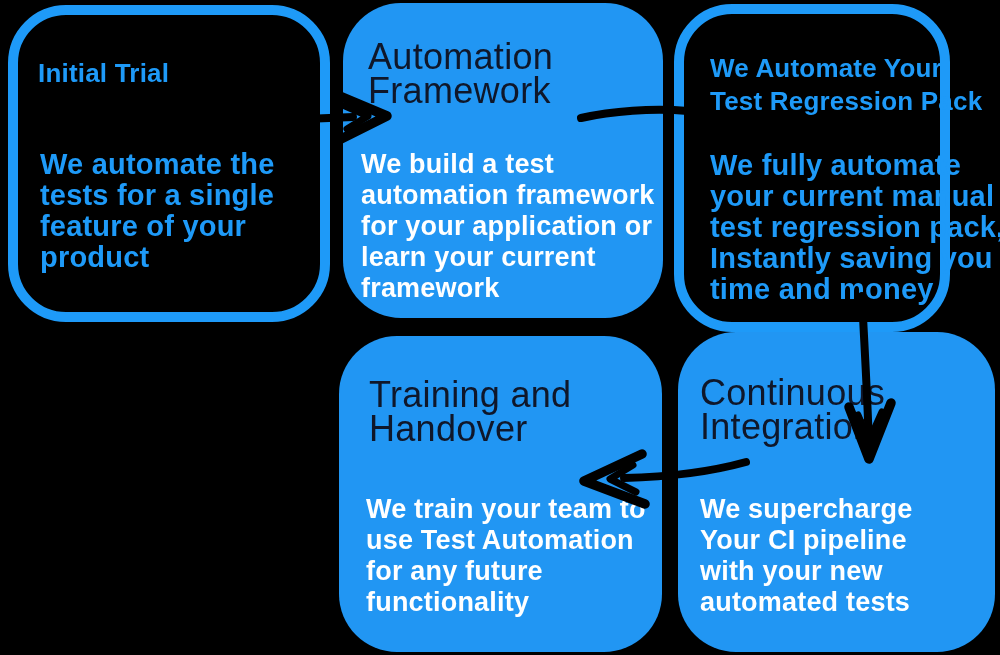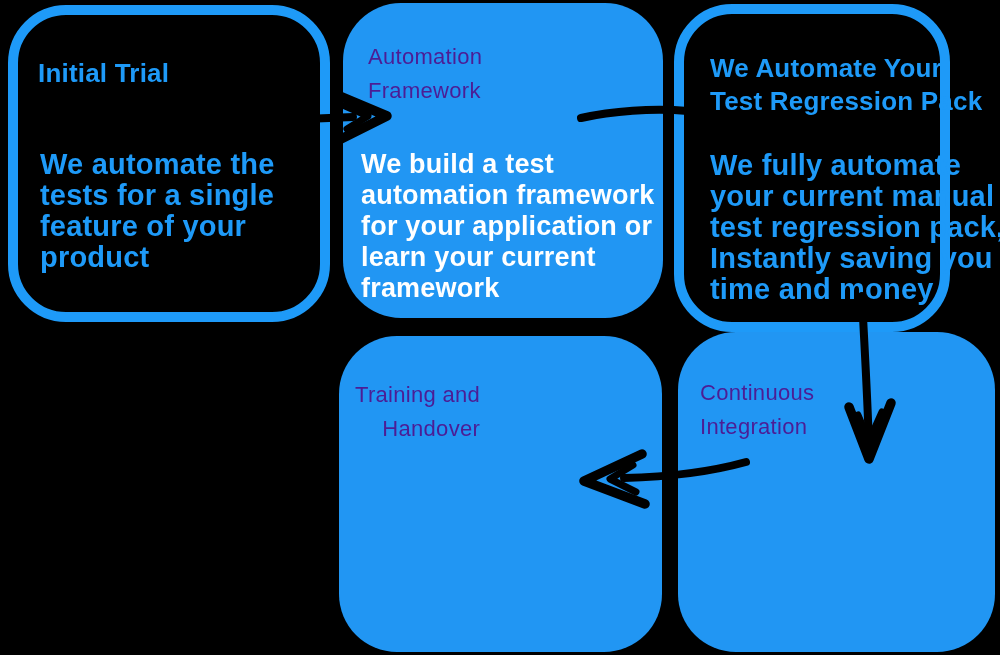--- a/index.html
+++ b/index.html
@@ -26,22 +26,22 @@
   .box.outlined {
     background: transparent;
     border: 10px solid #1E9AF8;
   }
   .step-title, .step-body {
     position: absolute;
     margin: 0;
     white-space: pre;
   }
   .title-on-fill {
-    color: #4c1d95;
-    font-size: 22px;
+    color: #0f172a;
+    font-size: 36px;
     line-height: 34px;
     font-weight: 400;
     letter-spacing: 0.3px;
   }
   .body-on-fill {
     color: #FFFFFF;
     font-size: 27px;
     line-height: 31px;
     font-weight: 700;
     letter-spacing: 0.2px;
@@ -103,27 +103,35 @@
     <h2 class="step-title title-outlined" style="left:26px; top:38px;">We Automate Your
 Test Regression Pack</h2>
     <p class="step-body body-outlined" style="left:26px; top:136px;">We fully automate
 your current manual
 test regression pack,
 Instantly saving you
 time and money</p>
   </section>
 
   <section class="box filled" style="left:339px; top:336px; width:323px; height:316px;">
-    <h2 class="step-title title-on-fill" style="left:16px; top:42px;text-align:right;">Training and
+    <h2 class="step-title title-on-fill" style="left:30px; top:42px;">Training and
 Handover</h2>
+    <p class="step-body body-on-fill" style="left:27px; top:158px;">We train your team to
+use Test Automation
+for any future
+functionality</p>
   </section>
 
   <section class="box filled" style="left:678px; top:332px; width:317px; height:320px;">
     <h2 class="step-title title-on-fill" style="left:22px; top:44px;">Continuous
 Integration</h2>
+    <p class="step-body body-on-fill" style="left:22px; top:162px;">We supercharge
+Your CI pipeline
+with your new
+automated tests</p>
   </section>
 
   <svg class="arrows" width="1000" height="655" viewBox="0 0 1000 655">
 
     <g>
       <path class="shaft" d="M305 119 L353 117"></path>
       <path class="chev-o" d="M337 95 L387 116 L341 139"></path>
       <path class="chev-i" d="M345 106 L368 116 L347 129"></path>
     </g>
 

